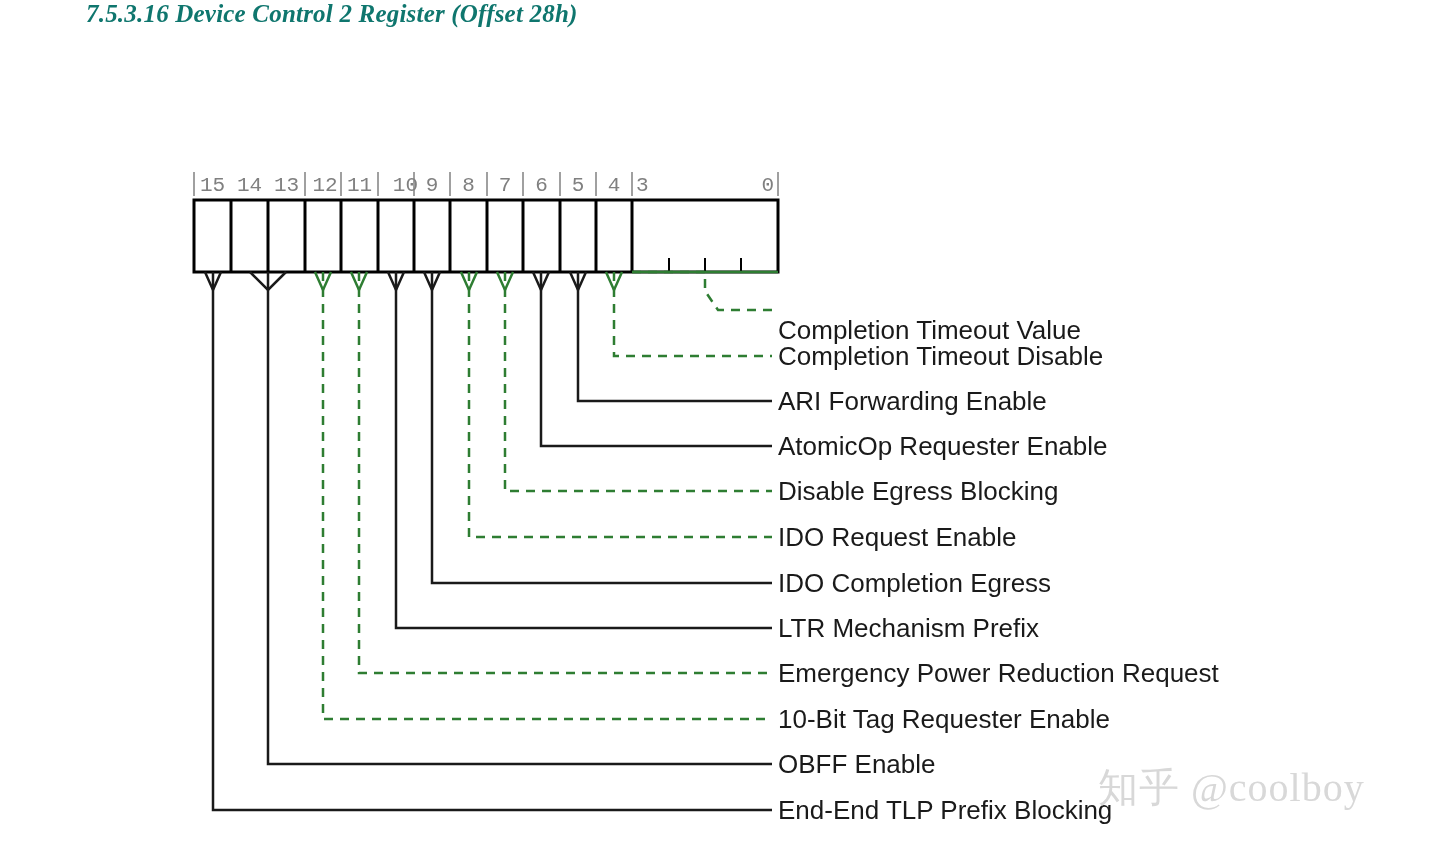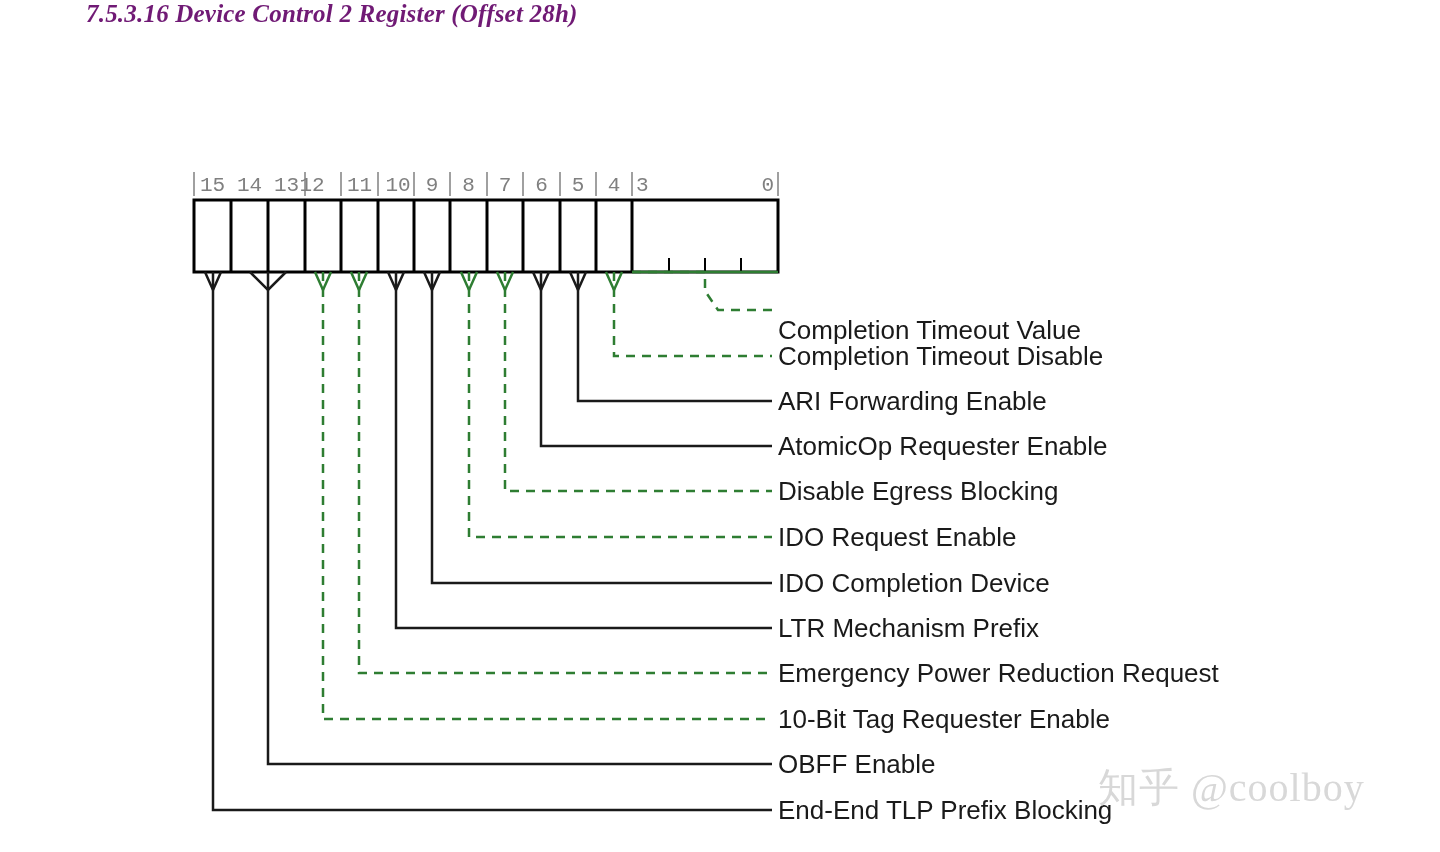--- a/index.html
+++ b/index.html
@@ -15,21 +15,21 @@
     overflow: hidden;
   }
   #title {
     position: absolute;
     left: 86px;
     top: 0px;
     font-family: "Liberation Serif", serif;
     font-style: italic;
     font-weight: bold;
     font-size: 25px;
-    color: #701a75;
+    color: #0f766e;
     letter-spacing: 0.2px;
     white-space: nowrap;
   }
   #diagram {
     position: absolute;
     left: 0;
     top: 0;
     width: 1440px;
     height: 852px;
   }
@@ -133,38 +133,38 @@
   <path d="M 359 272 L 359 290 L 359 673 L 772 673" fill="none" stroke="#2e7d32" stroke-width="2.5" stroke-dasharray="9 7"></path>
   <path d="M 351 272 L 359 290 L 367 272" fill="none" stroke="#2e7d32" stroke-width="2.5"></path>
 
   <path d="M 323 272 L 323 290 L 323 719 L 772 719" fill="none" stroke="#2e7d32" stroke-width="2.5" stroke-dasharray="9 7"></path>
   <path d="M 315 272 L 323 290 L 331 272" fill="none" stroke="#2e7d32" stroke-width="2.5"></path>
 </svg>
 
 <div class="bitnum" style="left:194px; top:174px; width:37px;">15</div>
 <div class="bitnum" style="left:231px; top:174px; width:37px;">14</div>
 <div class="bitnum" style="left:268px; top:174px; width:37px;">13</div>
-<div class="bitnum" style="left:292px; top:174px; width:40px;">12</div>
+<div class="bitnum" style="left:305px; top:174px; width:40px;">12</div>
 <div class="bitnum" style="left:341px; top:174px; width:37px;">11</div>
-<div class="bitnum" style="left:378px; top:174px; width:40px;">10</div>
+<div class="bitnum" style="left:378px; top:174px; width:40px;text-align:right;">10</div>
 <div class="bitnum" style="left:414px; top:174px; width:36px;">9</div>
 <div class="bitnum" style="left:450px; top:174px; width:37px;">8</div>
 <div class="bitnum" style="left:487px; top:174px; width:36px;">7</div>
 <div class="bitnum" style="left:523px; top:174px; width:37px;">6</div>
 <div class="bitnum" style="left:560px; top:174px; width:36px;">5</div>
 <div class="bitnum" style="left:596px; top:174px; width:36px;">4</div>
 <div class="bitnum" style="left:636px; top:174px; width:20px; text-align:left;">3</div>
 <div class="bitnum" style="left:752px; top:174px; width:22px; text-align:right;">0</div>
 
 <div class="fieldlabel" style="left:778px; top:297px;margin-top:20px;">Completion Timeout Value</div>
 <div class="fieldlabel" style="left:778px; top:343px;">Completion Timeout Disable</div>
 <div class="fieldlabel" style="left:778px; top:388px;">ARI Forwarding Enable</div>
 <div class="fieldlabel" style="left:778px; top:433px;">AtomicOp Requester Enable</div>
 <div class="fieldlabel" style="left:778px; top:478px;">Disable Egress Blocking</div>
 <div class="fieldlabel" style="left:778px; top:524px;">IDO Request Enable</div>
-<div class="fieldlabel" style="left:778px; top:570px;">IDO Completion Device</div>
+<div class="fieldlabel" style="left:778px; top:570px;">IDO Completion Egress</div>
 <div class="fieldlabel" style="left:778px; top:615px;">LTR Mechanism Prefix</div>
 <div class="fieldlabel" style="left:778px; top:660px;">Emergency Power Reduction Request</div>
 <div class="fieldlabel" style="left:778px; top:706px;">10-Bit Tag Requester Enable</div>
 <div class="fieldlabel" style="left:778px; top:751px;">OBFF Enable</div>
 <div class="fieldlabel" style="left:778px; top:797px;">End-End TLP Prefix Blocking</div>
 
 <div id="watermark">知乎 @coolboy</div>
 
 </body></html>

